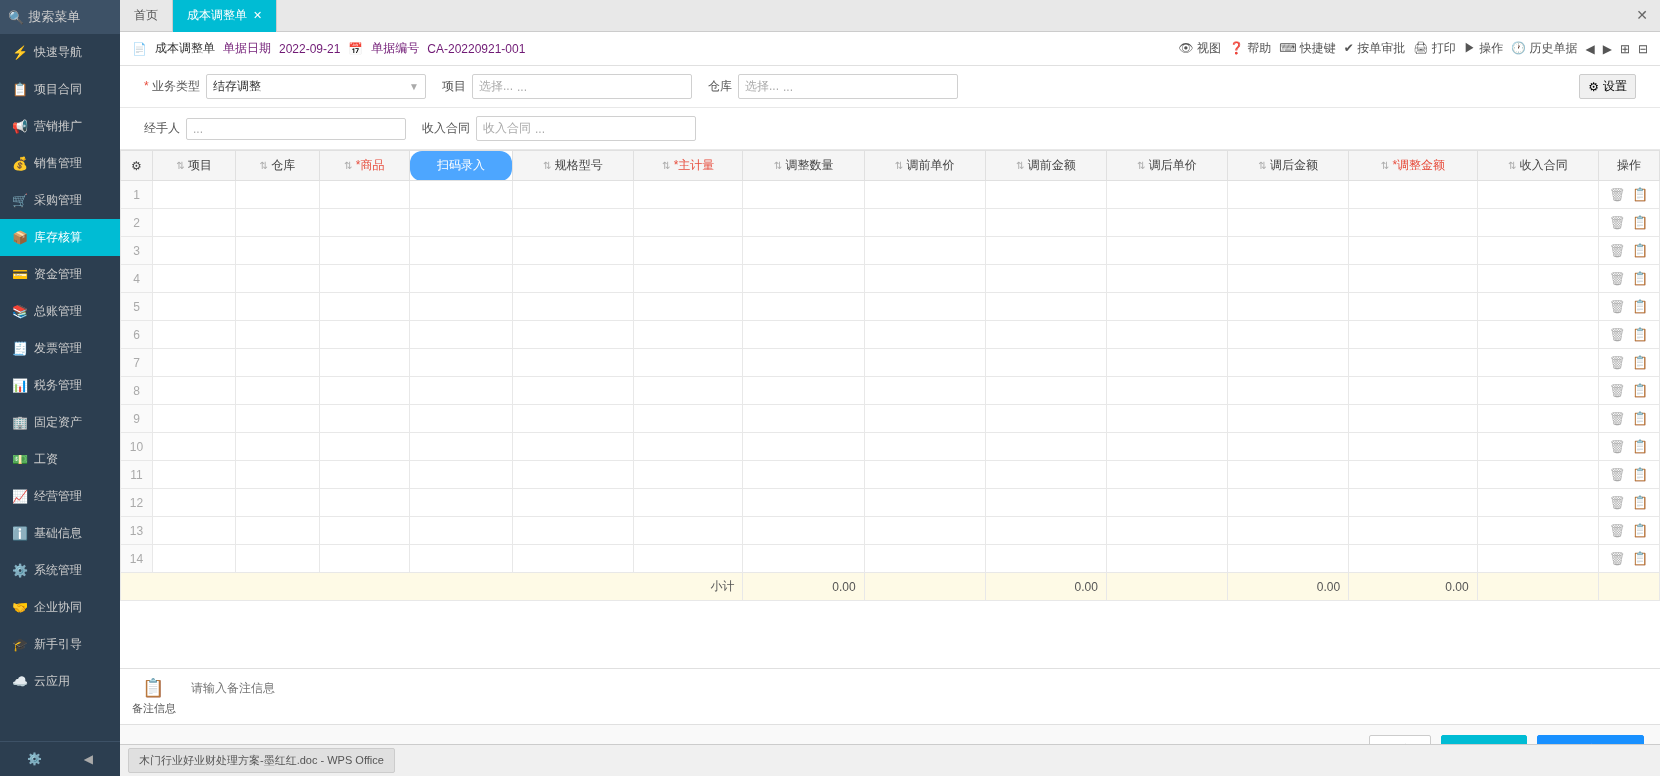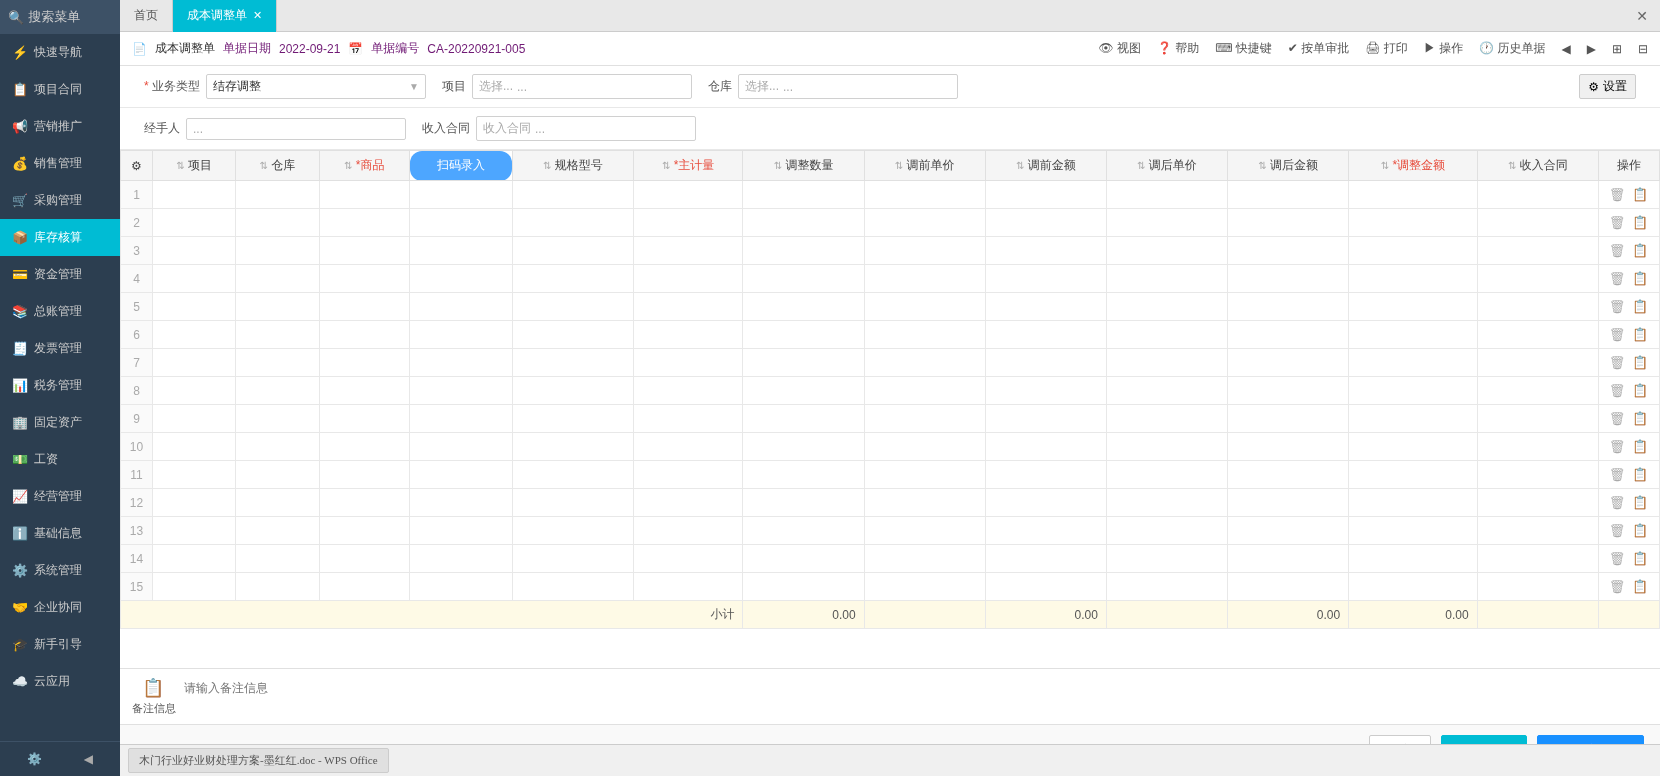--- a/index.html
+++ b/index.html
@@ -54,20 +54,21 @@
     }
 
     
     .tab-bar {
       display: flex;
       background: #e8e8e8;
       border-bottom: 1px solid #ccc;
       align-items: center;
       height: 32px;
       flex-shrink: 0;
+      font-family: Liberation Serif, serif;
     }
     .tab {
       padding: 0 14px;
       height: 32px;
       display: flex;
       align-items: center;
       font-size: 12px;
       cursor: pointer;
       gap: 6px;
       border-right: 1px solid #ccc;
@@ -101,21 +102,21 @@
       font-weight: 500;
     }
     .doc-header-info {
       font-size: 12px;
       color: #701a75;
     }
     .doc-header-right {
       margin-left: auto;
       display: flex;
       align-items: center;
-      gap: 16px;
+      gap: 8px;
       font-size: 12px;
       color: #555;
     }
     .doc-header-right span { cursor: pointer; }
 
     
     .form-section {
       padding: 8px 24px;
       display: flex;
       gap: 16px;
@@ -234,20 +235,21 @@
     }
     .notes-icon { font-size: 18px; color: #555; }
     .notes-label { font-size: 11px; color: #555; text-align: center; }
     .notes-input {
       flex: 1;
       border: none;
       outline: none;
       font-size: 12px;
       color: #aaa;
       padding: 4px 0;
+      margin-left: 7px;
     }
 
     
     .footer {
       display: flex;
       justify-content: flex-end;
       align-items: center;
       padding: 10px 16px;
       border-top: 1px solid #e0e0e0;
       background: #f9f9f9;
@@ -273,21 +275,20 @@
       right: 0;
       height: 32px;
       background: #f0f0f0;
       border-top: 1px solid #ccc;
       display: flex;
       align-items: center;
       padding: 0 8px;
       font-size: 12px;
       color: #555;
       z-index: 100;
-      font-family: Liberation Serif, serif;
     }
     .taskbar-item {
       padding: 4px 10px;
       background: #e0e0e0;
       border: 1px solid #ccc;
       border-radius: 2px;
       cursor: pointer;
       font-size: 11px;
     }
 
@@ -402,21 +403,21 @@
 
   <div class="content">
 
     <div class="doc-header">
       <span>📄</span>
       <span class="doc-header-title">成本调整单</span>
       <span class="doc-header-info">单据日期</span>
       <span class="doc-header-info">2022-09-21</span>
       <span style="color:#aaa;font-size:12px">📅</span>
       <span class="doc-header-info">单据编号</span>
-      <span class="doc-header-info">CA-20220921-005</span>
+      <span class="doc-header-info">CA-20220921-001</span>
 
       <div class="doc-header-right">
         <span>👁 <span>视图</span></span>
         <span>❓ <span>帮助</span></span>
         <span>⌨ <span>快捷键</span></span>
         <span>✔ <span>按单审批</span></span>
         <span>🖨 <span>打印</span></span>
         <span>▶ <span>操作</span></span>
         <span>🕐 <span>历史单据</span></span>
         <span>◀</span>
@@ -770,40 +771,20 @@
     <td></td>
     <td></td>
     <td></td>
     <td></td>
     <td></td>
     <td class="action-cell">
       <span class="action-icon">🗑</span>
       <span class="action-icon">📋</span>
     </td>
   </tr>
-            <tr>
-    <td class="row-num">15</td>
-    <td></td>
-    <td></td>
-    <td></td>
-    <td></td>
-    <td></td>
-    <td></td>
-    <td></td>
-    <td></td>
-    <td></td>
-    <td></td>
-    <td></td>
-    <td></td>
-    <td></td>
-    <td class="action-cell">
-      <span class="action-icon">🗑</span>
-      <span class="action-icon">📋</span>
-    </td>
-  </tr>
             <tr class="subtotal-row">
   <td colspan="7" class="subtotal-label">小计</td>
   <td class="subtotal-value">0.00</td>
   <td></td>
   <td class="subtotal-value">0.00</td>
   <td></td>
   <td class="subtotal-value">0.00</td>
   <td class="subtotal-value">0.00</td>
   <td></td>
   <td></td>

